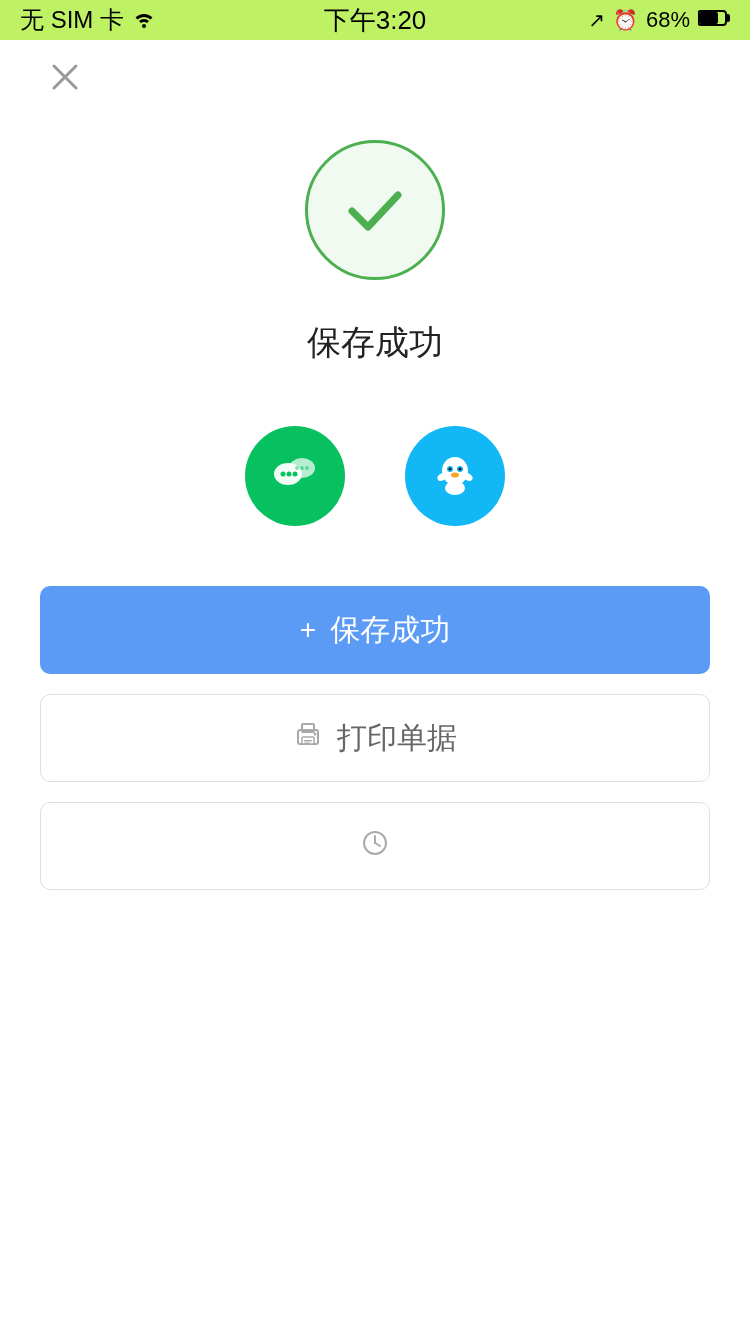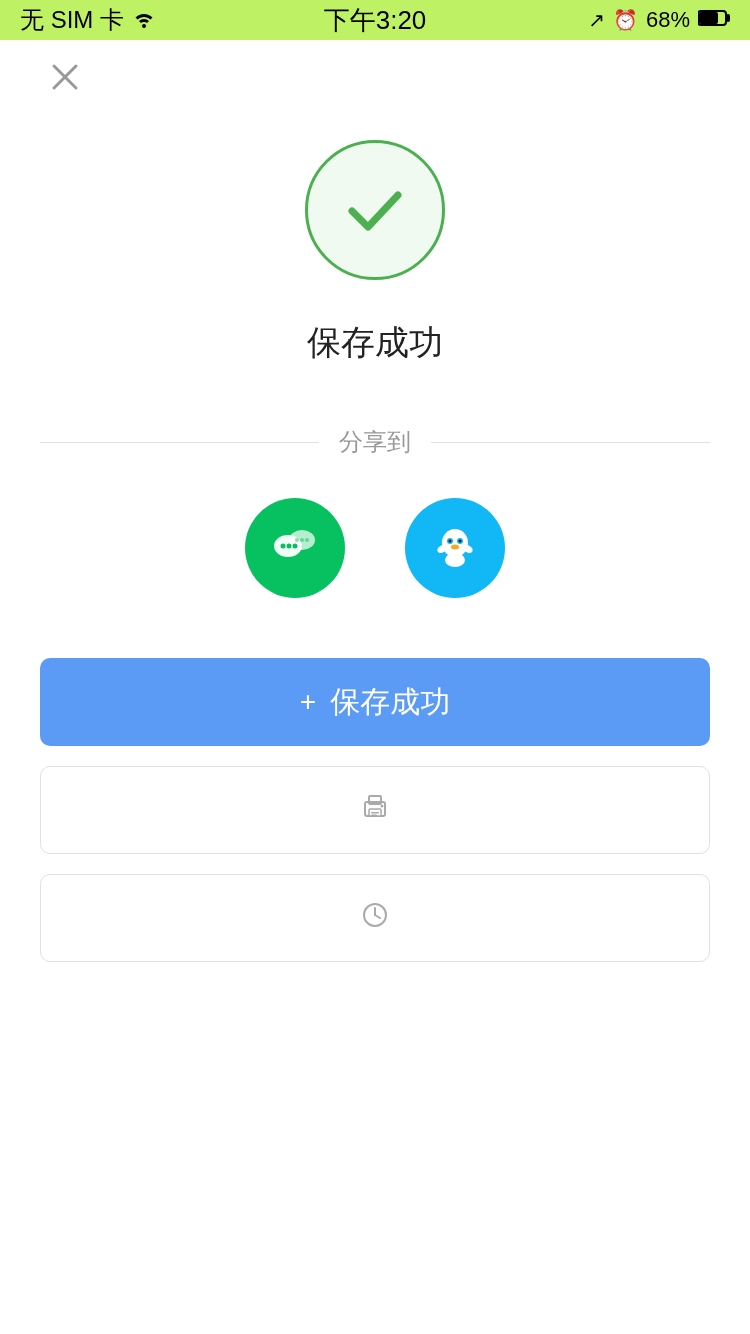--- a/index.html
+++ b/index.html
@@ -212,25 +212,20 @@
 
   <div class="success-circle">
     <svg viewBox="0 0 70 70" fill="none">
       <polyline points="12,36 28,52 58,20" stroke="#4CAF50" stroke-width="7" stroke-linecap="round" stroke-linejoin="round" fill="none"></polyline>
     </svg>
   </div>
 
   <div class="success-title">保存成功</div>
 
   <div class="share-section">
-    <div class="share-divider">
-      <div class="divider-line"></div>
-      <span class="divider-text">分享到</span>
-      <div class="divider-line"></div>
-    </div>
     <div class="share-icons">
 
       <div class="share-icon-btn share-icon-wechat">
         <svg width="56" height="56" viewBox="0 0 56 56" fill="none">
 
           <ellipse cx="21" cy="26" rx="14" ry="11" fill="white" opacity="0.95"></ellipse>
           <ellipse cx="35" cy="20" rx="13" ry="10" fill="white" opacity="0.7"></ellipse>
           <circle cx="16" cy="26" r="2.5" fill="#07C160"></circle>
           <circle cx="22" cy="26" r="2.5" fill="#07C160"></circle>
           <circle cx="28" cy="26" r="2.5" fill="#07C160"></circle>
@@ -272,20 +267,21 @@
       <span class="action-btn-icon">
         <svg width="30" height="30" viewBox="0 0 30 30" fill="none">
           <rect x="5" y="10" width="20" height="14" rx="2" fill="none" stroke="#aaa" stroke-width="2"></rect>
           <rect x="9" y="4" width="12" height="8" rx="1" fill="none" stroke="#aaa" stroke-width="2"></rect>
           <rect x="9" y="17" width="12" height="7" rx="1" fill="white" stroke="#aaa" stroke-width="1.5"></rect>
           <rect x="11" y="20" width="8" height="1.5" rx="0.75" fill="#aaa"></rect>
           <rect x="11" y="22.5" width="6" height="1.5" rx="0.75" fill="#aaa"></rect>
           <circle cx="22" cy="14" r="1.5" fill="#aaa"></circle>
         </svg>
       </span>
+      <span>打印单据</span>
     </button>
 
     <button class="action-btn action-btn-secondary">
       <span class="action-btn-icon">
         <svg width="30" height="30" viewBox="0 0 30 30" fill="none">
           <circle cx="15" cy="15" r="11" fill="none" stroke="#aaa" stroke-width="2"></circle>
           <line x1="15" y1="15" x2="15" y2="8" stroke="#aaa" stroke-width="2" stroke-linecap="round"></line>
           <line x1="15" y1="15" x2="20" y2="18" stroke="#aaa" stroke-width="2" stroke-linecap="round"></line>
         </svg>
       </span>

